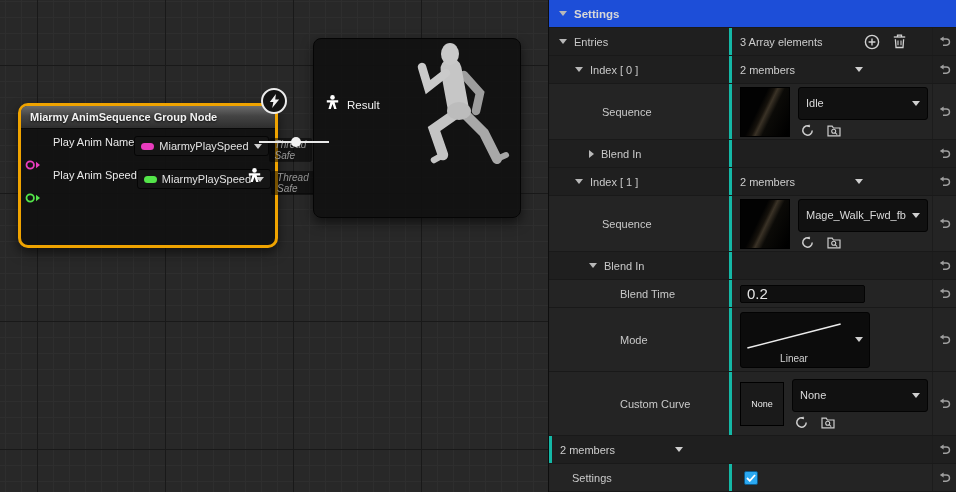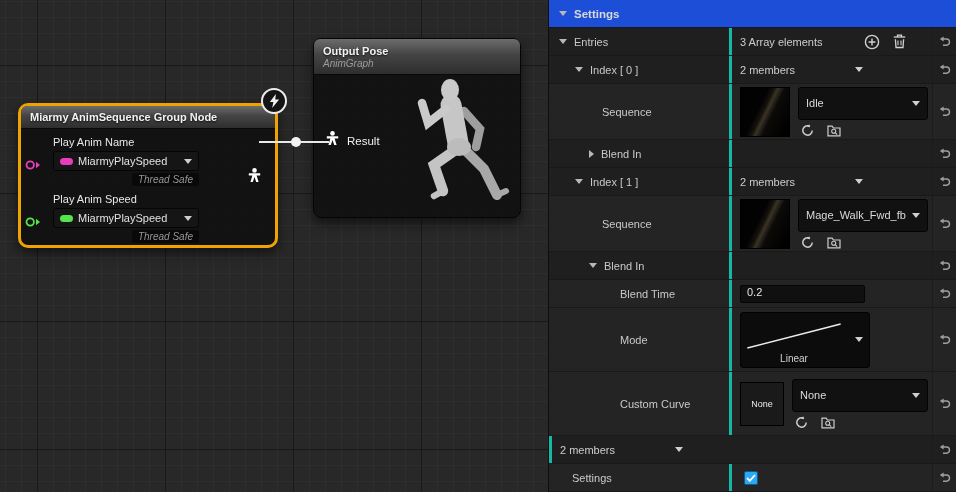--- a/index.html
+++ b/index.html
@@ -21,21 +21,21 @@
     box-shadow:0 5px 12px rgba(0,0,0,.55)}
   .nhead{background:linear-gradient(#6c6c6c,#444 45%,#2e2e2e);padding:0 9px;
     display:flex;flex-direction:column;justify-content:center;border-bottom:1px solid #090909;
     border-radius:6px 6px 0 0}
   .ntitle{font-size:11px;font-weight:bold;color:#f2f2f2;text-shadow:0 1px 2px rgba(0,0,0,.8);white-space:nowrap}
   .nsub{font-size:10px;font-style:italic;color:#9b9b9b;margin-top:1px}
   .nbody{position:relative}
 
   .miarmy{left:18px;top:103px;width:260px;height:145px;border:3px solid #efa300;border-radius:10px;z-index:2}
   .miarmy .nhead{height:23px;border-radius:6px 6px 0 0}
-  .prow{position:relative;margin:7px 10px 0 32px;width:146px;display:flex;flex-direction:column}
+  .prow{position:relative;margin:7px 10px 0 32px;width:146px;display:flex;flex-direction:row}
   .pinlabel{font-size:11px;color:#e8e8e8;margin-bottom:3px;white-space:nowrap}
   .ncombo{height:20px;background:#151515;border:1px solid #050505;border-radius:3px;
     display:flex;align-items:center;gap:5px;padding:0 6px;color:#e2e2e2;font-size:11px}
   .pill{width:13px;height:7px;border-radius:4px;flex-shrink:0}
   .pill.mag{background:#e93cbe}.pill.grn{background:#54e54a}
   .combotext{white-space:nowrap;overflow:hidden;text-overflow:ellipsis}
   .chev{width:0;height:0;border-left:4px solid transparent;border-right:4px solid transparent;
     border-top:5px solid #cfcfcf;display:inline-block;flex-shrink:0}
   .ncombo .chev{margin-left:auto}
   .tag{align-self:flex-end;background:rgba(0,0,0,.5);color:#979797;font-style:italic;
@@ -78,21 +78,21 @@
   .val.vpad{padding:3px 2px 3px 8px;gap:8px}
   .thumb{width:50px;height:50px;border:1px solid #000;flex-shrink:0}
   .thumb.seq{background:linear-gradient(116deg,#020202 38%,#16120c 47%,#3a3226 52%,#0b0a07 62%,#000 95%)}
   .thumb.curvenone{width:44px;height:44px;background:#1a1a1a;display:flex;align-items:center;
     justify-content:center;color:#eaeaea;font-size:9px}
   .assetcol{flex:1;display:flex;flex-direction:column;gap:4px;padding-right:2px;min-width:0}
   .combo{height:33px;background:#111;border:1px solid #040404;border-radius:3px;display:flex;
     align-items:center;justify-content:space-between;padding:0 7px;color:#dadada;font-size:11px;gap:6px}
   .iconrow{display:flex;gap:13px;padding-left:3px;align-items:center}
   .numfield{width:125px;height:18px;background:#101010;border:1px solid #040404;border-radius:2px;
-    display:flex;align-items:flex-start;padding:0 6px;color:#e4e4e4;font-size:11px}
+    display:flex;align-items:flex-end;padding:0 6px;color:#e4e4e4;font-size:15px}
   .modew{width:130px;height:56px;background:#0c0c0c;border:1px solid #030303;border-radius:3px;display:flex}
   .modeinner{flex:1;display:flex;flex-direction:column;justify-content:flex-end;align-items:center;
     padding:4px 2px 3px 0;min-width:0}
   .modelbl{font-size:10px;color:#d2d2d2;margin-top:1px}
   .modechev{width:20px;display:flex;align-items:center;justify-content:center}
   .cb{width:14px;height:14px;border-radius:2px;background:#2ba9f2;display:flex;align-items:center;
     justify-content:center;margin-left:4px;border:1px solid #0c5b8c}
 </style>
 </head>
 <body>
@@ -148,24 +148,20 @@
       </div>
     </div>
 
     <div class="badge">
       <svg width="13" height="16" viewBox="0 0 14 16">
         <polygon points="8.5,0.5 2,9 5.8,9 4.5,15.5 12,6.5 7.8,6.5" fill="#f2f2f2"></polygon>
       </svg>
     </div>
 
     <div class="node outputnode">
-      <div class="nhead">
-        <span class="ntitle">Output Pose</span>
-        <span class="nsub">AnimGraph</span>
-      </div>
       <div class="nbody">
         <div class="resrow">
           <span>
             <svg width="13" height="15" viewBox="0 0 13 15" fill="#ffffff">
               <circle cx="6.5" cy="2.4" r="2.3"></circle>
               <path d="M0.8 5.2h11.4v2.3H8.6l2 6.6H8.2L6.5 9l-1.7 5.1H2.4l2-6.6H0.8z"></path>
             </svg>
           </span>
           <span class="reslbl">Result</span>
         </div>

